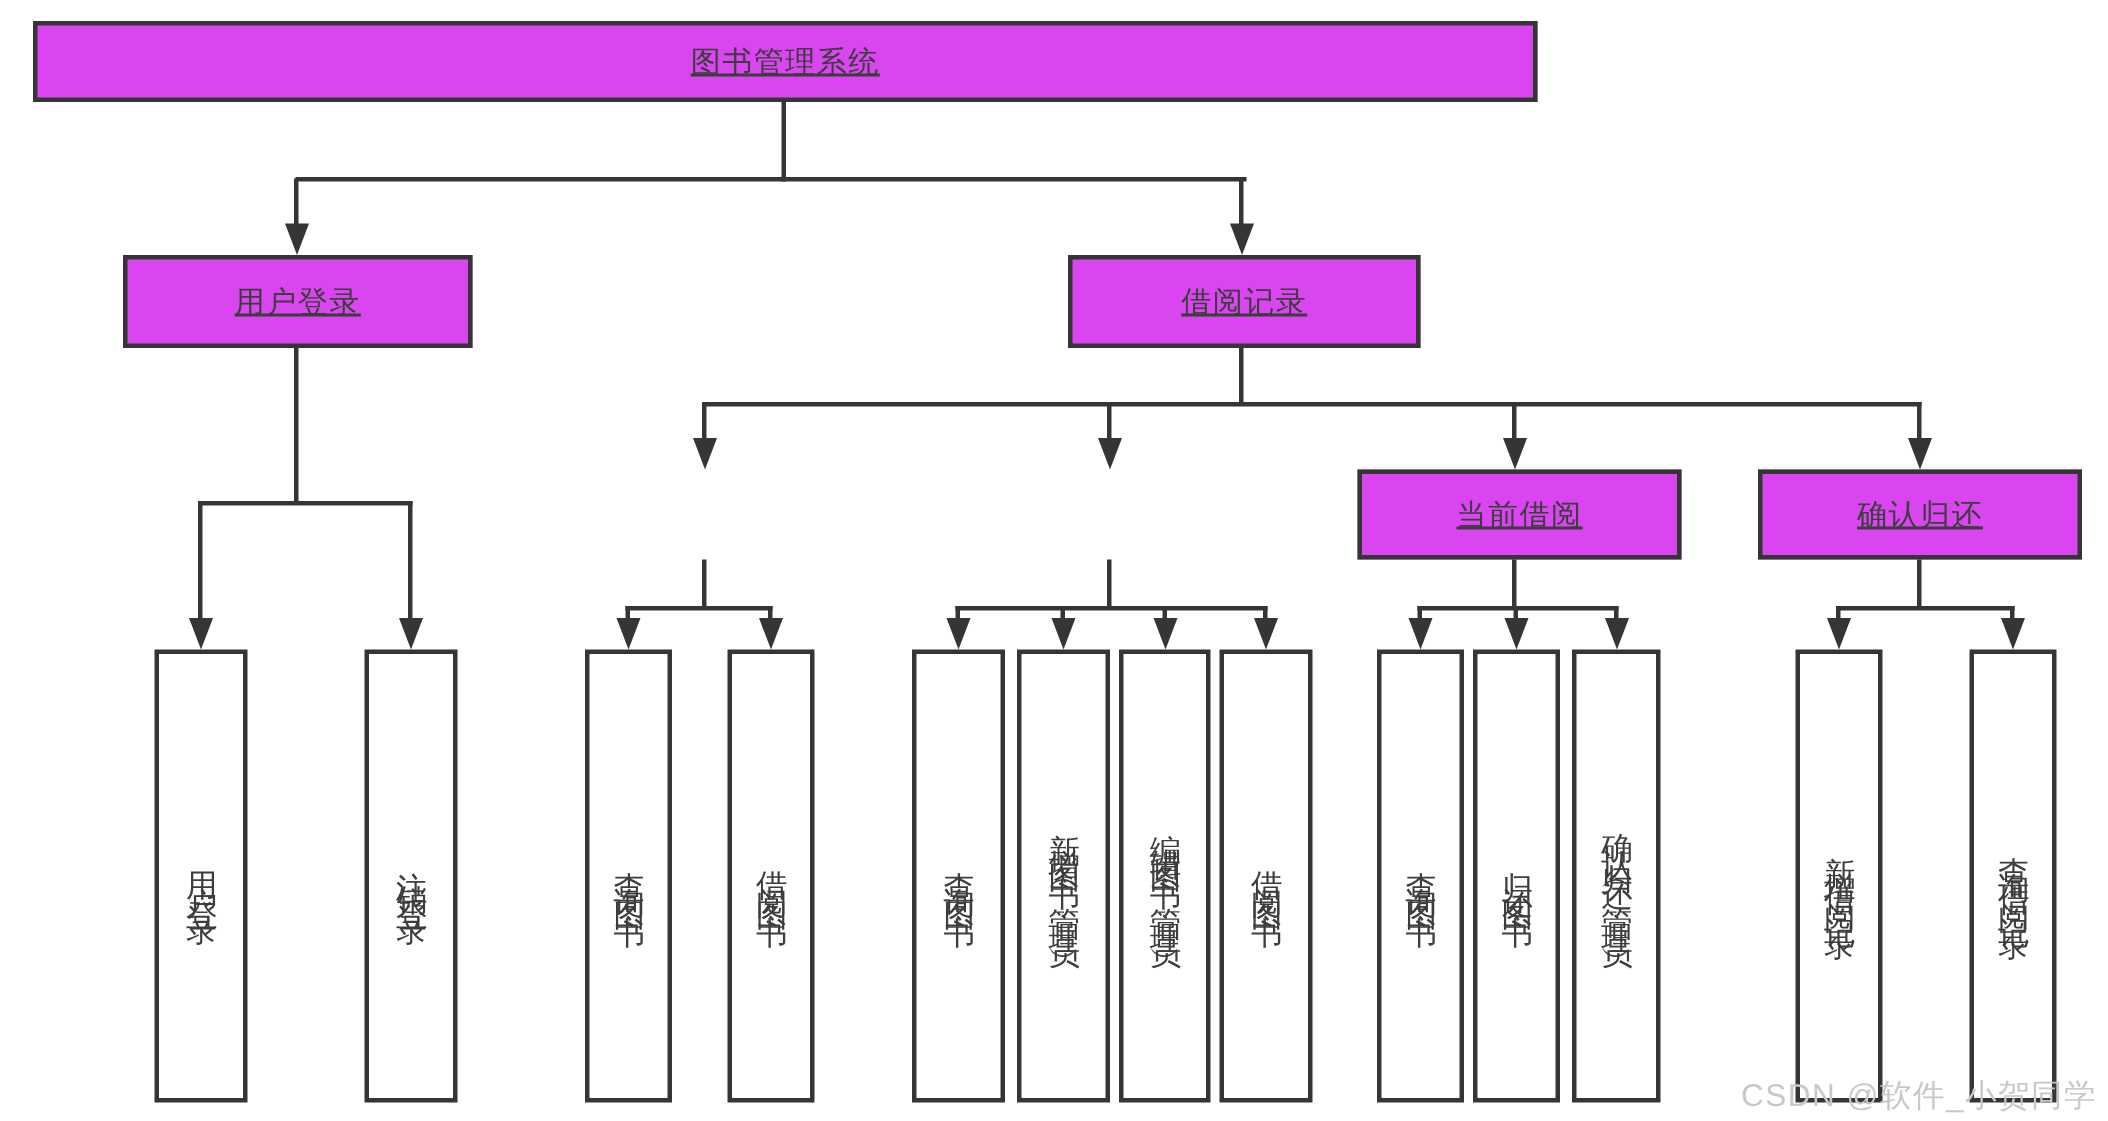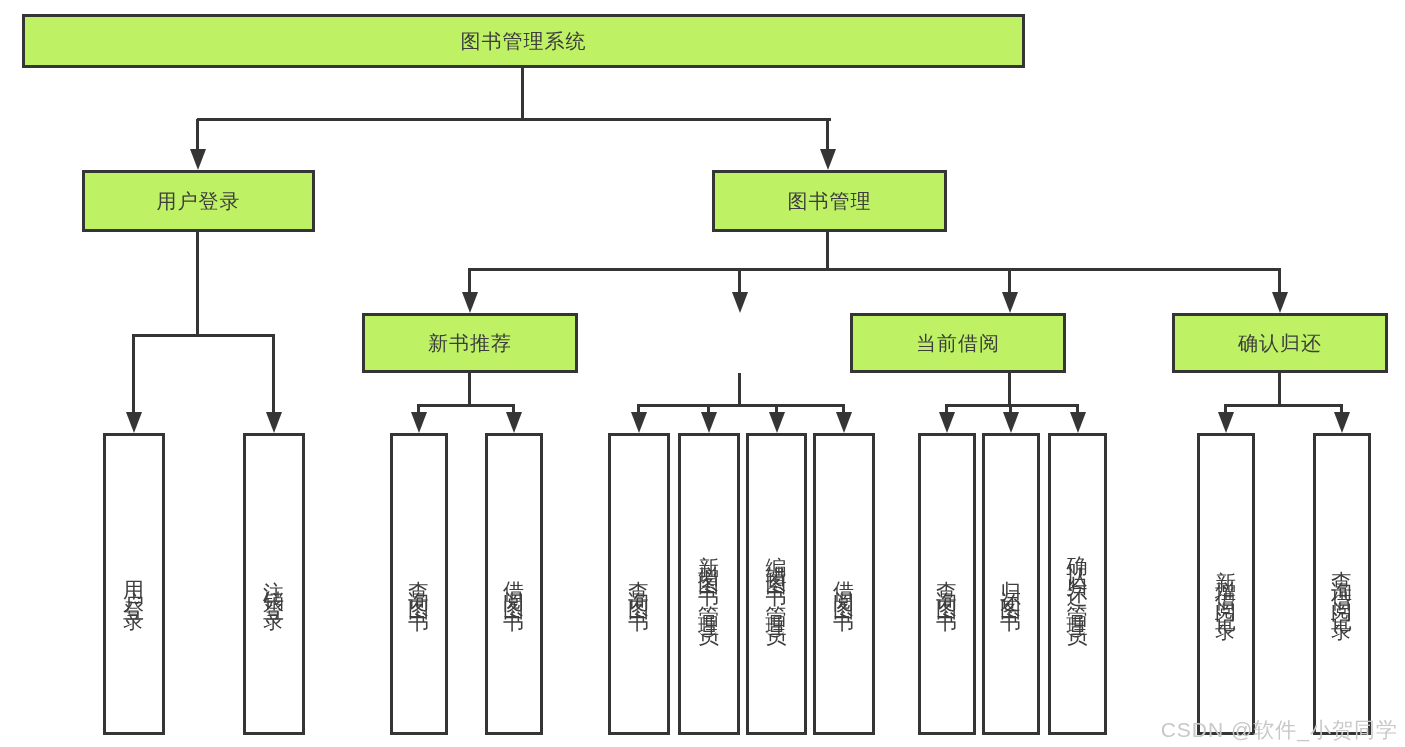--- a/index.html
+++ b/index.html
@@ -6,23 +6,23 @@
     --line:#353535;
     --text:#3d3d3d;
     --background:#ffffff;
     --watermark:#c8c8c8;
   }
   *{margin:0;padding:0;box-sizing:border-box;}
   html,body{width:1405px;height:747px;background:var(--background);
     font-family:"Liberation Sans","DejaVu Sans",sans-serif;}
   #canvas{position:relative;width:1405px;height:747px;background:var(--background);overflow:hidden;}
 
-  .box{position:absolute;background:#bef264;border:3px solid var(--line);
+  .box{position:absolute;background:#d946ef;border:3px solid var(--line);
     display:flex;align-items:center;justify-content:center;
-    font-size:20px;color:var(--text);letter-spacing:1px;white-space:nowrap;}
+    font-size:20px;color:var(--text);letter-spacing:1px;white-space:nowrap;text-decoration:underline;}
   .leaf{position:absolute;background:#fff;border:3px solid var(--line);
     display:flex;align-items:center;justify-content:center;
     writing-mode:vertical-rl;font-size:21px;letter-spacing:10px;
     line-height:1;color:var(--text);overflow:hidden;}
   .hl{position:absolute;height:3px;background:var(--line);}
   .vl{position:absolute;width:3px;background:var(--line);}
   .ar{position:absolute;width:0;height:0;
     border-left:8px solid transparent;border-right:8px solid transparent;
     border-top:21px solid var(--line);}
   .wm{position:absolute;color:var(--watermark);font-size:21px;letter-spacing:1px;
@@ -36,42 +36,41 @@
   <div class="box" style="left:22px;top:14px;width:1003px;height:54px;">图书管理系统</div>
 
   <div class="vl" style="left:521px;top:68px;height:53px;"></div>
   <div class="hl" style="left:197px;top:118px;width:634px;"></div>
   <div class="vl" style="left:196px;top:119px;height:33px;"></div>
   <div class="ar" style="left:190px;top:149px;"></div>
   <div class="vl" style="left:826px;top:119px;height:33px;"></div>
   <div class="ar" style="left:820px;top:149px;"></div>
 
   <div class="box" style="left:82px;top:170px;width:233px;height:62px;">用户登录</div>
-  <div class="box" style="left:712px;top:170px;width:235px;height:62px;">图书管理</div>
+  <div class="box" style="left:712px;top:170px;width:235px;height:62px;">借阅记录</div>
 
   <div class="vl" style="left:196px;top:232px;height:104px;"></div>
   <div class="hl" style="left:132px;top:334px;width:143px;"></div>
   <div class="vl" style="left:132px;top:334px;height:80px;"></div>
   <div class="ar" style="left:126px;top:412px;"></div>
   <div class="vl" style="left:272px;top:334px;height:80px;"></div>
   <div class="ar" style="left:266px;top:412px;"></div>
 
   <div class="vl" style="left:826px;top:232px;height:38px;"></div>
   <div class="hl" style="left:468px;top:268px;width:813px;"></div>
   <div class="vl" style="left:468px;top:268px;height:26px;"></div>
   <div class="ar" style="left:462px;top:292px;"></div>
   <div class="vl" style="left:738px;top:268px;height:26px;"></div>
   <div class="ar" style="left:732px;top:292px;"></div>
   <div class="vl" style="left:1008px;top:268px;height:26px;"></div>
   <div class="ar" style="left:1002px;top:292px;"></div>
   <div class="vl" style="left:1278px;top:268px;height:26px;"></div>
   <div class="ar" style="left:1272px;top:292px;"></div>
 
-  <div class="box" style="left:362px;top:313px;width:216px;height:60px;">新书推荐</div>
-  <div class="box" style="left:850px;top:313px;width:216px;height:60px;">当前借阅</div>
+  <div class="box" style="left:905px;top:313px;width:216px;height:60px;">当前借阅</div>
   <div class="box" style="left:1172px;top:313px;width:216px;height:60px;">确认归还</div>
 
   <div class="vl" style="left:468px;top:373px;height:33px;"></div>
   <div class="hl" style="left:417px;top:404px;width:98px;"></div>
   <div class="vl" style="left:417px;top:404px;height:10px;"></div>
   <div class="ar" style="left:411px;top:412px;"></div>
   <div class="vl" style="left:512px;top:404px;height:10px;"></div>
   <div class="ar" style="left:506px;top:412px;"></div>
 
   <div class="vl" style="left:738px;top:373px;height:33px;"></div>

